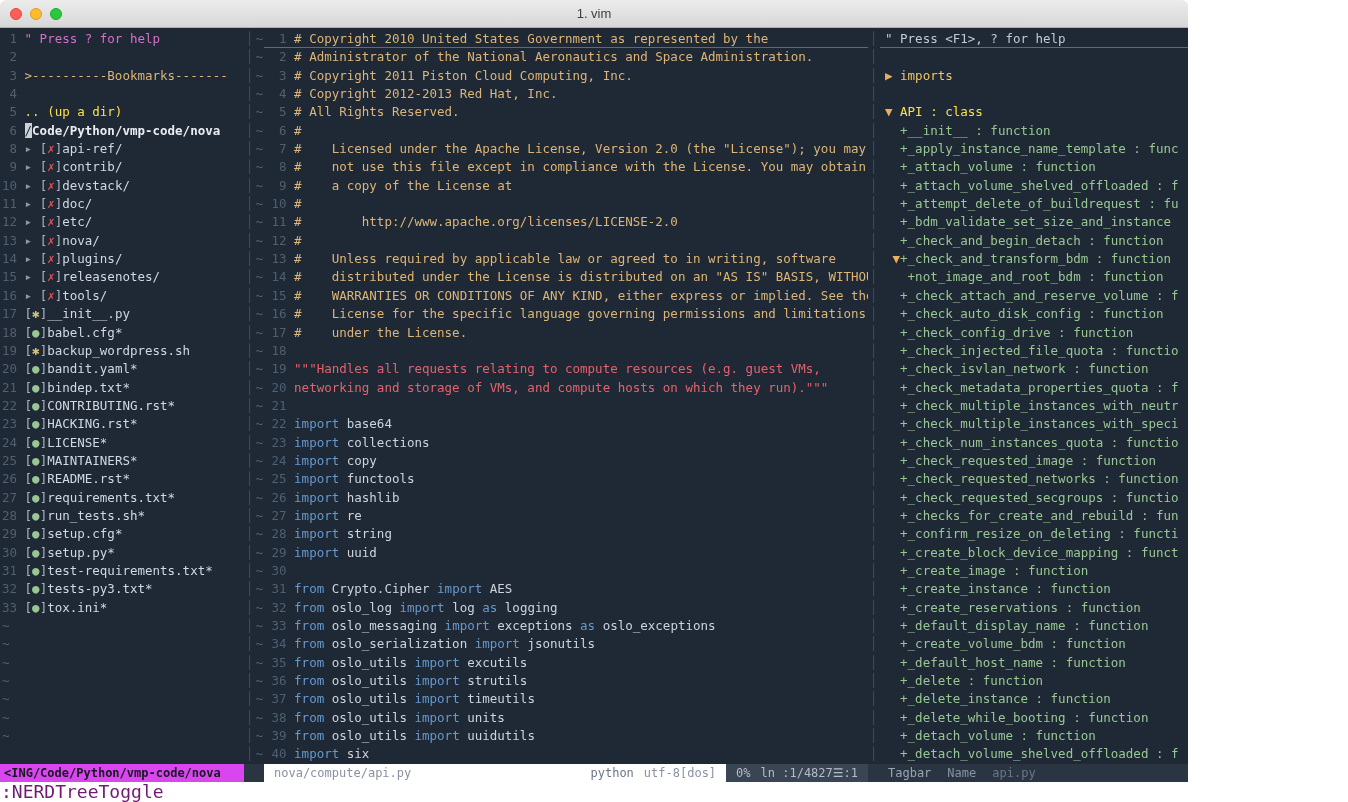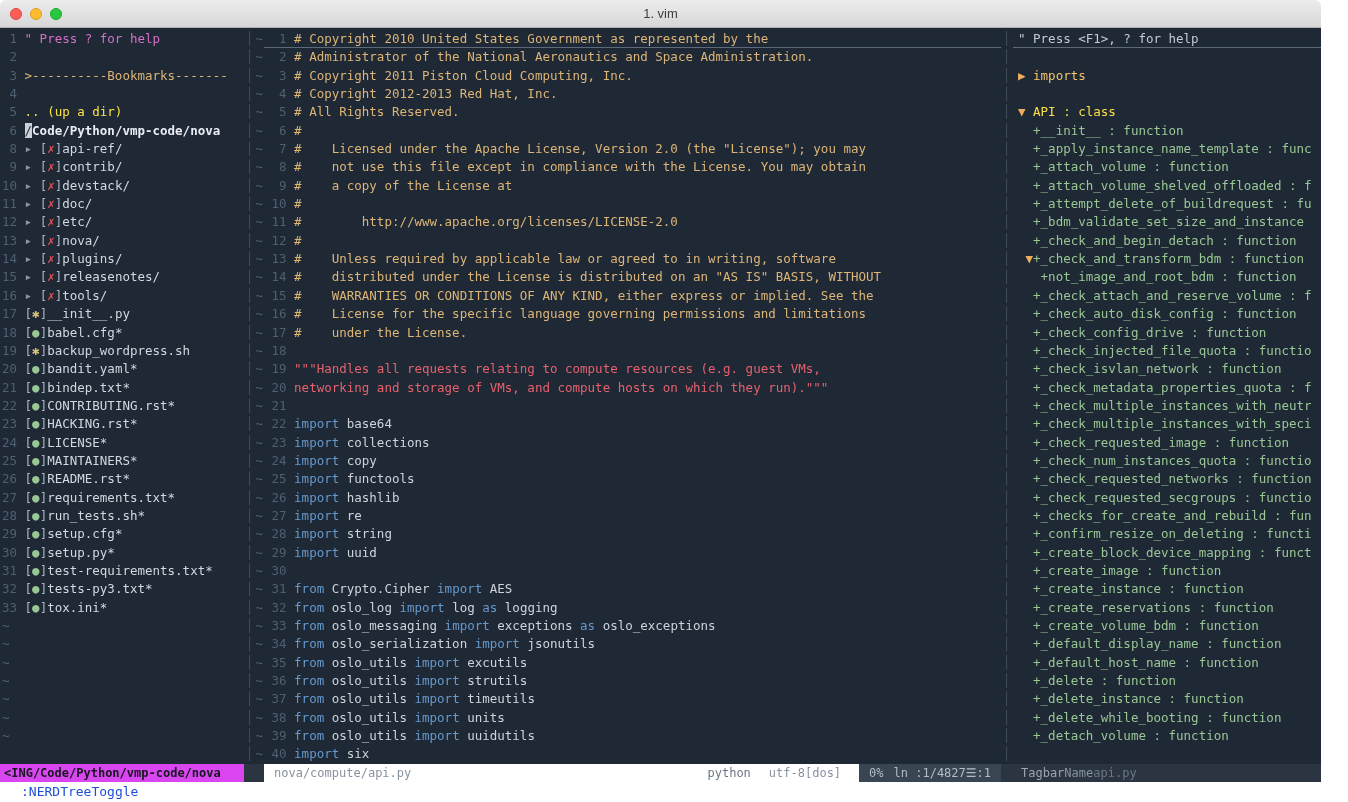--- a/index.html
+++ b/index.html
@@ -1,18 +1,18 @@
 <!DOCTYPE html>
 <html><head>
 <meta charset="utf-8">
 <style>
   *{box-sizing:border-box;margin:0;padding:0}
   html,body{background:#ffffff}
   body{width:1348px;height:802px;overflow:hidden;font-family:"DejaVu Sans Mono",monospace}
-  .window{width:1321px;height:802px;display:flex;flex-direction:column}
+  .window{width:1188px;height:802px;display:flex;flex-direction:column}
 
   
   .titlebar{flex:0 0 28px;height:28px;background:linear-gradient(#ececec,#d7d7d7);border-bottom:1px solid #b0b0b0;position:relative;display:flex;align-items:center;justify-content:center;border-radius:6px 6px 0 0}
   .lights{position:absolute;left:10px;top:0;height:100%;display:flex;align-items:center;gap:8px}
   .light{width:12px;height:12px;border-radius:50%;display:inline-block}
   .light.red{background:#ff5f57;border:1px solid #e0443e}
   .light.yellow{background:#febc2e;border:1px solid #d89f22}
   .light.green{background:#28c840;border:1px solid #1aab29}
   .title{font-family:"Liberation Sans",sans-serif;font-size:13px;color:#3f3f3f}
 
@@ -60,29 +60,29 @@
   .tb-kind{color:#f2c568}
   .tb-class{color:#fde047}
   .tb-func{color:#99c794}
   .tb-pre{color:#99c794}
 
   
   .statusline{flex:0 0 18px;height:18px;display:flex;align-items:center;font-size:12px;white-space:pre;overflow:hidden}
   .nt-status{background:#d946ef;color:#15181d;padding:0 4px;font-weight:bold}
   .sep-status{background:#2b3542}
   .ed-status{background:#ffffff;padding-left:10px;color:#8792a2;justify-content:space-between}
-  .st-right{display:flex;align-items:center;gap:18px;height:100%}
+  .st-right{display:flex;align-items:center;gap:10px;height:100%}
   .st-ft{color:#6b7688}
   .st-enc{color:#8792a2}
   .st-pos{background:#3a4553;color:#b4bcc8;padding:0 10px;height:100%;display:flex;align-items:center;gap:10px}
-  .tb-status{background:#2b3542;gap:0;padding:0 8px;color:#8792a2}
+  .tb-status{background:#2b3542;gap:16px;padding:0 8px;color:#8792a2}
   .st-chip{color:#9aa4b2}
 
   
-  .cmdline{flex:0 0 20px;background:#ffffff;color:#1d4ed8;font-size:13px;line-height:20px;padding-left:21px;white-space:pre}
+  .cmdline{flex:0 0 20px;background:#ffffff;color:#701a75;font-size:18px;line-height:20px;padding-left:1px;white-space:pre}
 </style>
 </head>
 <body>
 
 <div class="window">
 
   <div class="titlebar">
     <div class="lights">
       <span class="light red"></span>
       <span class="light yellow"></span>
@@ -303,37 +303,38 @@
           <div class="row"><span class="tb-pre"> </span><span class="tb-fold">▼</span><span class="tb-func">+_check_and_transform_bdm : function</span></div>
           <div class="row"><span class="tb-pre">   </span><span class="tb-func">+not_image_and_root_bdm : function</span></div>
           <div class="row"><span class="tb-pre">  </span><span class="tb-func">+_check_attach_and_reserve_volume : f</span></div>
           <div class="row"><span class="tb-pre">  </span><span class="tb-func">+_check_auto_disk_config : function</span></div>
           <div class="row"><span class="tb-pre">  </span><span class="tb-func">+_check_config_drive : function</span></div>
           <div class="row"><span class="tb-pre">  </span><span class="tb-func">+_check_injected_file_quota : functio</span></div>
           <div class="row"><span class="tb-pre">  </span><span class="tb-func">+_check_isvlan_network : function</span></div>
           <div class="row"><span class="tb-pre">  </span><span class="tb-func">+_check_metadata_properties_quota : f</span></div>
           <div class="row"><span class="tb-pre">  </span><span class="tb-func">+_check_multiple_instances_with_neutr</span></div>
           <div class="row"><span class="tb-pre">  </span><span class="tb-func">+_check_multiple_instances_with_speci</span></div>
+          <div class="row"><span class="tb-pre">  </span><span class="tb-func">+_check_num_instances_quota : functio</span></div>
           <div class="row"><span class="tb-pre">  </span><span class="tb-func">+_check_requested_image : function</span></div>
-          <div class="row"><span class="tb-pre">  </span><span class="tb-func">+_check_num_instances_quota : functio</span></div>
           <div class="row"><span class="tb-pre">  </span><span class="tb-func">+_check_requested_networks : function</span></div>
           <div class="row"><span class="tb-pre">  </span><span class="tb-func">+_check_requested_secgroups : functio</span></div>
           <div class="row"><span class="tb-pre">  </span><span class="tb-func">+_checks_for_create_and_rebuild : fun</span></div>
           <div class="row"><span class="tb-pre">  </span><span class="tb-func">+_confirm_resize_on_deleting : functi</span></div>
           <div class="row"><span class="tb-pre">  </span><span class="tb-func">+_create_block_device_mapping : funct</span></div>
           <div class="row"><span class="tb-pre">  </span><span class="tb-func">+_create_image : function</span></div>
           <div class="row"><span class="tb-pre">  </span><span class="tb-func">+_create_instance : function</span></div>
           <div class="row"><span class="tb-pre">  </span><span class="tb-func">+_create_reservations : function</span></div>
+          <div class="row"><span class="tb-pre">  </span><span class="tb-func">+_default_display_name : function</span></div>
           <div class="row"><span class="tb-pre">  </span><span class="tb-func">+_create_volume_bdm : function</span></div>
-          <div class="row"><span class="tb-pre">  </span><span class="tb-func">+_default_display_name : function</span></div>
           <div class="row"><span class="tb-pre">  </span><span class="tb-func">+_default_host_name : function</span></div>
           <div class="row"><span class="tb-pre">  </span><span class="tb-func">+_delete : function</span></div>
           <div class="row"><span class="tb-pre">  </span><span class="tb-func">+_delete_instance : function</span></div>
           <div class="row"><span class="tb-pre">  </span><span class="tb-func">+_delete_while_booting : function</span></div>
           <div class="row"><span class="tb-pre">  </span><span class="tb-func">+_detach_volume : function</span></div>
+          <div class="row"><span class="tb-pre">  </span><span class="tb-func">+_detach_volume_shelved_offloaded : f</span></div>
         </div>
       <div class="statusline tb-status">
         <span class="st-chip">Tagbar</span>
         <span class="st-enc">Name</span>
         <span class="st-ft">api.py</span>
       </div>
     </div>
 
   </div>
 

